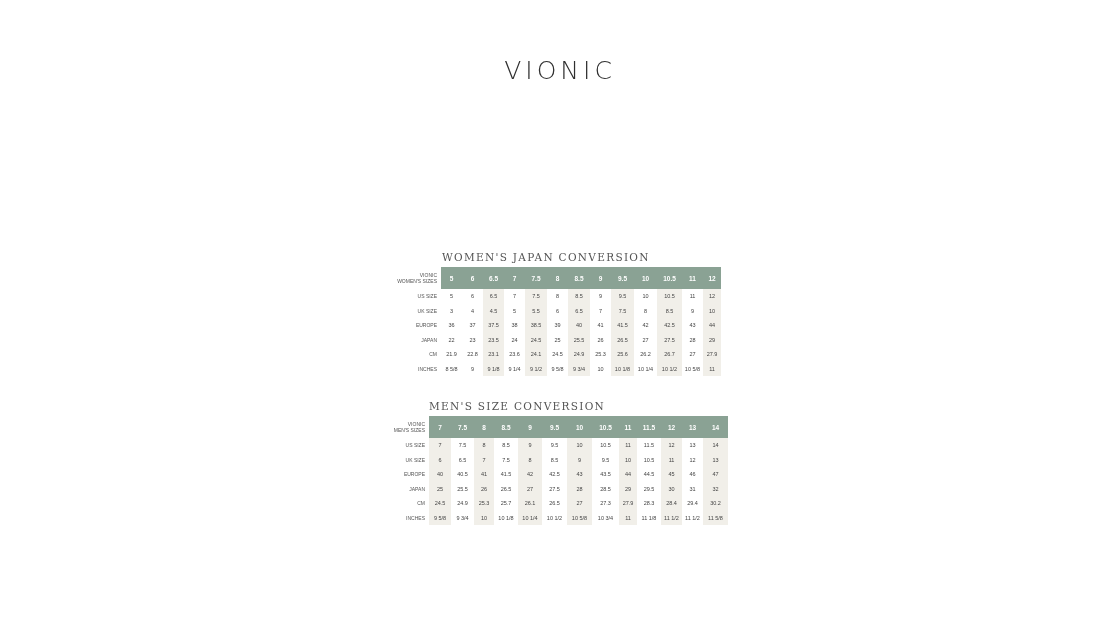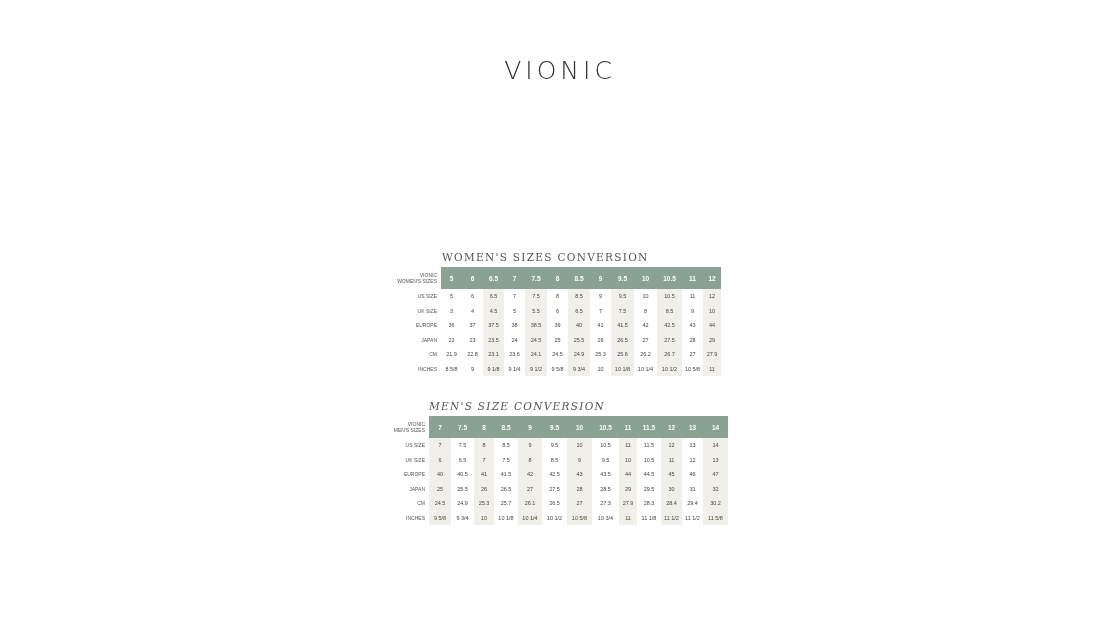--- a/index.html
+++ b/index.html
@@ -24,21 +24,21 @@
   tr.head td.val { background:#8aa294; color:#ffffff; font-size:6.5px; font-weight:bold; height:22px; }
   td.shade { background:#f1efe9; }
   tr.head td.label { height:22px; }
 </style>
 </head>
 <body>
 
 <div class="logo">VIONIC</div>
 
 <div class="chart-block" id="womens-block" style="left:393px; top:250px;">
-  <div class="chart-title" style="margin-left:49px;">WOMEN'S SIZES CONVERSION</div>
+  <div class="chart-title" style="margin-left:49px;">WOMEN'S JAPAN CONVERSION</div>
   <table id="womens-table">
     <colgroup id="womens-cols">
         <col style="width: 48px;">
         <col style="width: 21px;">
         <col style="width: 21px;">
         <col style="width: 21px;">
         <col style="width: 21px;">
         <col style="width: 22px;">
         <col style="width: 21px;">
         <col style="width: 22px;">
@@ -160,21 +160,21 @@
           <td>10 1/4</td>
           <td class="shade">10 1/2</td>
           <td>10 5/8</td>
           <td class="shade">11</td>
         </tr>
       </tbody>
   </table>
 </div>
 
 <div class="chart-block" id="mens-block" style="left:389px; top:399px;">
-  <div class="chart-title" style="margin-left:40px;font-style:italic;">MEN'S SIZE CONVERSION</div>
+  <div class="chart-title" style="margin-left:40px;">MEN'S SIZE CONVERSION</div>
   <table id="mens-table">
     <colgroup id="mens-cols">
         <col style="width: 40px;">
         <col style="width: 22px;">
         <col style="width: 23px;">
         <col style="width: 20px;">
         <col style="width: 24px;">
         <col style="width: 24px;">
         <col style="width: 25px;">
         <col style="width: 25px;">

